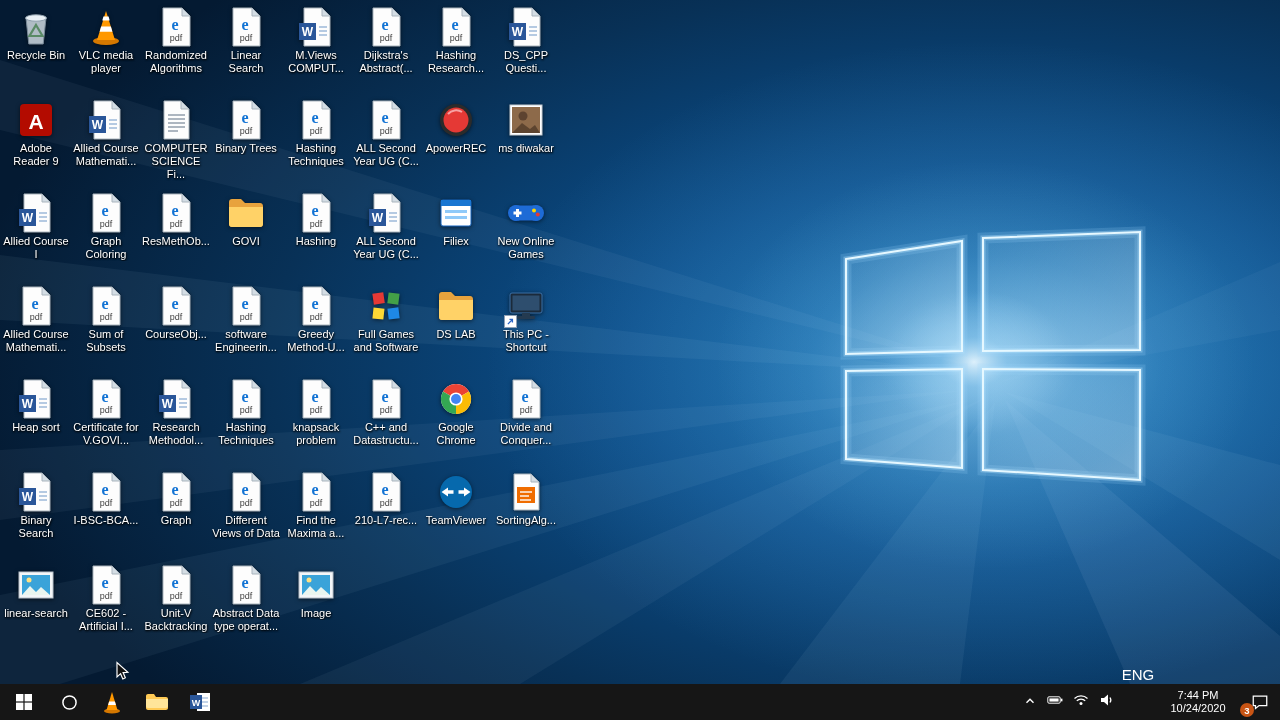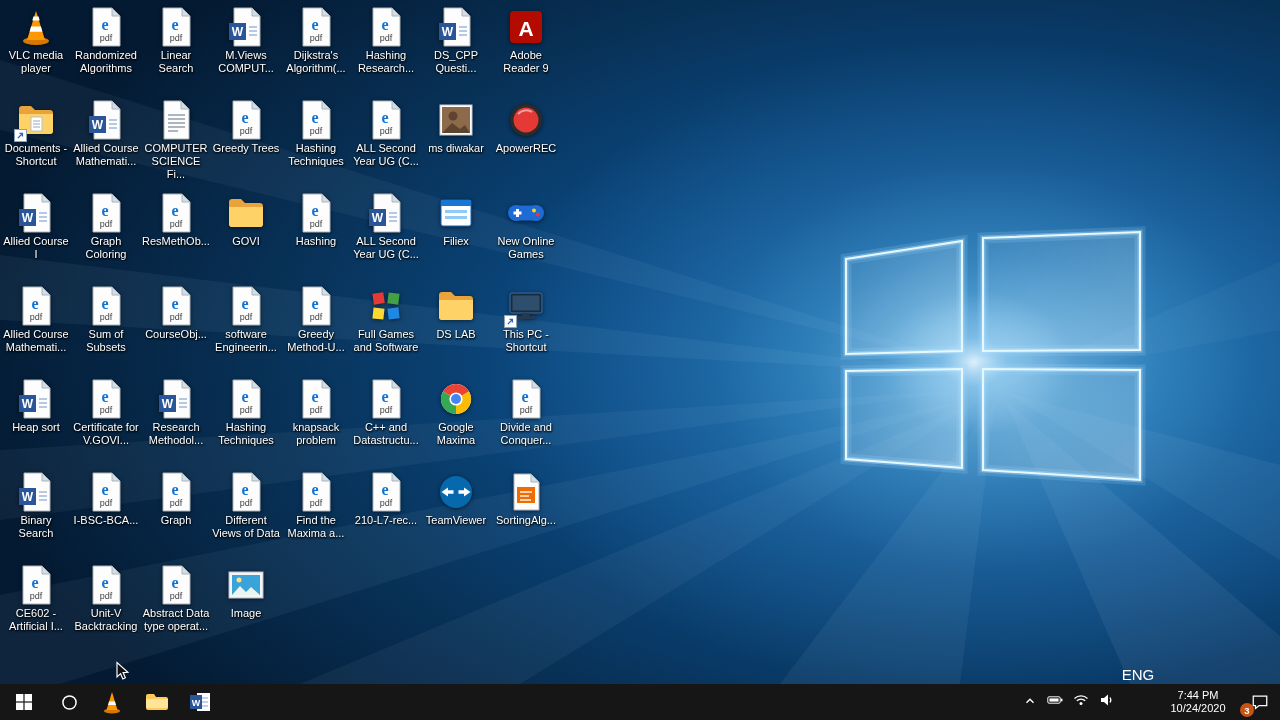--- a/index.html
+++ b/index.html
@@ -93,20 +93,30 @@
       <polygon points="983,238 1140,232 1140,350 983,351"></polygon>
       <polygon points="846,371 962,369 962,468 846,459"></polygon>
       <polygon points="983,369 1140,370 1140,480 983,470"></polygon>
     </g>
   </svg>
 
   <div class="icon-grid">
       <div class="dicon">
       <div class="dicon-img">
           <svg viewBox="0 0 40 40">
+            <path d="M10 11 L30 11 L27.2 37 L12.8 37 Z" fill="#cfdbe4" opacity="0.85" stroke="#8fa0ae"></path>
+            <ellipse cx="20" cy="11" rx="10.5" ry="3.2" fill="#e9f0f5" stroke="#8fa0ae"></ellipse>
+            <path d="M20 18 l6.5 11 h-13 z" fill="none" stroke="#5a8a66" stroke-width="2.2"></path>
+          </svg>
+        </div>
+      <div class="dicon-label">Recycle Bin</div>
+    </div>
+      <div class="dicon">
+      <div class="dicon-img">
+          <svg viewBox="0 0 40 40">
             <ellipse cx="20" cy="34" rx="13" ry="4" fill="#d57800"></ellipse>
             <path d="M20 4 L29 33 H11 Z" fill="#ff9800"></path>
             <path d="M15.1 19.5 h9.8 l1.5 5.2 H13.6 Z" fill="#fff"></path>
             <path d="M17.4 9.5 h5.2 l1.1 4 h-7.4 Z" fill="#fff"></path>
           </svg>
         </div>
       <div class="dicon-label">VLC media player</div>
     </div>
       <div class="dicon">
       <div class="dicon-img">
@@ -148,21 +158,21 @@
     </div>
       <div class="dicon">
       <div class="dicon-img">
           <svg viewBox="0 0 40 40">
             <path d="M7 1h19l8 8v30H7z" fill="#fdfdfd" stroke="#a9b4bd"></path>
             <path d="M26 1l8 8h-8z" fill="#d4dde4" stroke="#a9b4bd"></path>
             <text x="19" y="23" font-size="16" font-weight="bold" fill="#1273d4" text-anchor="middle" font-family="Liberation Serif, serif">e</text>
             <text x="20" y="34" font-size="9" fill="#444" text-anchor="middle" font-family="Liberation Sans, sans-serif">pdf</text>
           </svg>
         </div>
-      <div class="dicon-label">Dijkstra's Algorithm(...</div>
+      <div class="dicon-label">Dijkstra's Abstract(...</div>
     </div>
       <div class="dicon">
       <div class="dicon-img">
           <svg viewBox="0 0 40 40">
             <path d="M7 1h19l8 8v30H7z" fill="#fdfdfd" stroke="#a9b4bd"></path>
             <path d="M26 1l8 8h-8z" fill="#d4dde4" stroke="#a9b4bd"></path>
             <text x="19" y="23" font-size="16" font-weight="bold" fill="#1273d4" text-anchor="middle" font-family="Liberation Serif, serif">e</text>
             <text x="20" y="34" font-size="9" fill="#444" text-anchor="middle" font-family="Liberation Sans, sans-serif">pdf</text>
           </svg>
         </div>
@@ -185,40 +195,20 @@
       <div class="dicon-label">DS_CPP Questi...</div>
     </div>
       <div class="dicon">
       <div class="dicon-img">
           <svg viewBox="0 0 40 40">
             <rect x="4" y="4" width="32" height="32" rx="4" fill="#b30b00"></rect>
             <text x="20" y="29" font-size="21" font-weight="bold" fill="#fff" text-anchor="middle" font-family="Liberation Sans, sans-serif">A</text>
           </svg>
         </div>
       <div class="dicon-label">Adobe Reader 9</div>
-    </div>
-      <div class="dicon">
-      <div class="dicon-img">
-          <svg viewBox="0 0 40 40">
-            <path d="M3 9c0-1.7 1.3-3 3-3h9l4 4h15c1.7 0 3 1.3 3 3v18c0 1.7-1.3 3-3 3H6c-1.7 0-3-1.3-3-3z" fill="#e8a33d"></path>
-            <path d="M3 14h34v17c0 1.7-1.3 3-3 3H6c-1.7 0-3-1.3-3-3z" fill="#ffd267"></path>
-            <rect x="15" y="17" width="11" height="14" fill="#fff" stroke="#b7c1ca"></rect>
-            <g stroke="#9aa8b5" stroke-width="1">
-              <line x1="17" y1="21" x2="24" y2="21"></line>
-              <line x1="17" y1="24" x2="24" y2="24"></line>
-              <line x1="17" y1="27" x2="24" y2="27"></line>
-            </g>
-          </svg>
-          <span class="shortcut-badge">
-            <svg viewBox="0 0 12 12">
-              <path d="M2.5 9.5 L8.3 3.7 M4.6 3.3 h4 v4" stroke="#2a64c5" stroke-width="1.7" fill="none"></path>
-            </svg>
-          </span>
-        </div>
-      <div class="dicon-label">Documents - Shortcut</div>
     </div>
       <div class="dicon">
       <div class="dicon-img">
           <svg viewBox="0 0 40 40">
             <path d="M8 1h18l8 8v30H8z" fill="#fdfdfd" stroke="#a9b4bd"></path>
             <path d="M26 1l8 8h-8z" fill="#d4dde4" stroke="#a9b4bd"></path>
             <g stroke="#9db8d9" stroke-width="1.5">
               <line x1="23" y1="20" x2="31" y2="20"></line>
               <line x1="23" y1="24" x2="31" y2="24"></line>
               <line x1="23" y1="28" x2="31" y2="28"></line>
@@ -247,21 +237,21 @@
     </div>
       <div class="dicon">
       <div class="dicon-img">
           <svg viewBox="0 0 40 40">
             <path d="M7 1h19l8 8v30H7z" fill="#fdfdfd" stroke="#a9b4bd"></path>
             <path d="M26 1l8 8h-8z" fill="#d4dde4" stroke="#a9b4bd"></path>
             <text x="19" y="23" font-size="16" font-weight="bold" fill="#1273d4" text-anchor="middle" font-family="Liberation Serif, serif">e</text>
             <text x="20" y="34" font-size="9" fill="#444" text-anchor="middle" font-family="Liberation Sans, sans-serif">pdf</text>
           </svg>
         </div>
-      <div class="dicon-label">Greedy Trees</div>
+      <div class="dicon-label">Binary Trees</div>
     </div>
       <div class="dicon">
       <div class="dicon-img">
           <svg viewBox="0 0 40 40">
             <path d="M7 1h19l8 8v30H7z" fill="#fdfdfd" stroke="#a9b4bd"></path>
             <path d="M26 1l8 8h-8z" fill="#d4dde4" stroke="#a9b4bd"></path>
             <text x="19" y="23" font-size="16" font-weight="bold" fill="#1273d4" text-anchor="middle" font-family="Liberation Serif, serif">e</text>
             <text x="20" y="34" font-size="9" fill="#444" text-anchor="middle" font-family="Liberation Sans, sans-serif">pdf</text>
           </svg>
         </div>
@@ -270,41 +260,41 @@
       <div class="dicon">
       <div class="dicon-img">
           <svg viewBox="0 0 40 40">
             <path d="M7 1h19l8 8v30H7z" fill="#fdfdfd" stroke="#a9b4bd"></path>
             <path d="M26 1l8 8h-8z" fill="#d4dde4" stroke="#a9b4bd"></path>
             <text x="19" y="23" font-size="16" font-weight="bold" fill="#1273d4" text-anchor="middle" font-family="Liberation Serif, serif">e</text>
             <text x="20" y="34" font-size="9" fill="#444" text-anchor="middle" font-family="Liberation Sans, sans-serif">pdf</text>
           </svg>
         </div>
       <div class="dicon-label">ALL Second Year UG (C...</div>
+    </div>
+      <div class="dicon">
+      <div class="dicon-img">
+          <svg viewBox="0 0 40 40">
+            <circle cx="20" cy="20" r="16" fill="#2b2b2b"></circle>
+            <circle cx="20" cy="20" r="12.5" fill="#e53935"></circle>
+            <path d="M12 14 a11 11 0 0 1 14-2" stroke="#ffcdd2" stroke-width="2" fill="none" opacity="0.7"></path>
+          </svg>
+        </div>
+      <div class="dicon-label">ApowerREC</div>
     </div>
       <div class="dicon">
       <div class="dicon-img">
           <svg viewBox="0 0 40 40">
             <rect x="4" y="5" width="32" height="30" fill="#fff" stroke="#c6cdd4"></rect>
             <rect x="6" y="7" width="28" height="26" fill="#8d6a4a"></rect>
             <circle cx="17" cy="16" r="4.5" fill="#5d4330"></circle>
             <path d="M6 33 l10-10 8 6 5-4 5 8z" fill="#3e2c1e" opacity="0.6"></path>
           </svg>
         </div>
       <div class="dicon-label">ms diwakar</div>
-    </div>
-      <div class="dicon">
-      <div class="dicon-img">
-          <svg viewBox="0 0 40 40">
-            <circle cx="20" cy="20" r="16" fill="#2b2b2b"></circle>
-            <circle cx="20" cy="20" r="12.5" fill="#e53935"></circle>
-            <path d="M12 14 a11 11 0 0 1 14-2" stroke="#ffcdd2" stroke-width="2" fill="none" opacity="0.7"></path>
-          </svg>
-        </div>
-      <div class="dicon-label">ApowerREC</div>
     </div>
       <div class="dicon">
       <div class="dicon-img">
           <svg viewBox="0 0 40 40">
             <path d="M8 1h18l8 8v30H8z" fill="#fdfdfd" stroke="#a9b4bd"></path>
             <path d="M26 1l8 8h-8z" fill="#d4dde4" stroke="#a9b4bd"></path>
             <g stroke="#9db8d9" stroke-width="1.5">
               <line x1="23" y1="20" x2="31" y2="20"></line>
               <line x1="23" y1="24" x2="31" y2="24"></line>
               <line x1="23" y1="28" x2="31" y2="28"></line>
@@ -569,21 +559,21 @@
       <div class="dicon-img">
           <svg viewBox="0 0 40 40">
             <circle cx="20" cy="20" r="15" fill="#fff"></circle>
             <path d="M20 20 L7 12.5 A15 15 0 0 1 33 12.5 Z" fill="#ea4335"></path>
             <path d="M20 20 L33 12.5 A15 15 0 0 1 20 35 Z" fill="#fbbc05"></path>
             <path d="M20 20 L20 35 A15 15 0 0 1 7 12.5 Z" fill="#34a853"></path>
             <circle cx="20" cy="20" r="6.6" fill="#fff"></circle>
             <circle cx="20" cy="20" r="5" fill="#4285f4"></circle>
           </svg>
         </div>
-      <div class="dicon-label">Google Maxima</div>
+      <div class="dicon-label">Google Chrome</div>
     </div>
       <div class="dicon">
       <div class="dicon-img">
           <svg viewBox="0 0 40 40">
             <path d="M7 1h19l8 8v30H7z" fill="#fdfdfd" stroke="#a9b4bd"></path>
             <path d="M26 1l8 8h-8z" fill="#d4dde4" stroke="#a9b4bd"></path>
             <text x="19" y="23" font-size="16" font-weight="bold" fill="#1273d4" text-anchor="middle" font-family="Liberation Serif, serif">e</text>
             <text x="20" y="34" font-size="9" fill="#444" text-anchor="middle" font-family="Liberation Sans, sans-serif">pdf</text>
           </svg>
         </div>
@@ -677,20 +667,31 @@
             <path d="M25 2l8 8h-8z" fill="#d4dde4" stroke="#a9b4bd"></path>
             <rect x="11" y="15" width="18" height="16" fill="#ef6c00"></rect>
             <g stroke="#fff" stroke-width="1.4">
               <line x1="14" y1="20" x2="26" y2="20"></line>
               <line x1="14" y1="24" x2="23" y2="24"></line>
               <line x1="14" y1="28" x2="25" y2="28"></line>
             </g>
           </svg>
         </div>
       <div class="dicon-label">SortingAlg...</div>
+    </div>
+      <div class="dicon">
+      <div class="dicon-img">
+          <svg viewBox="0 0 40 40">
+            <rect x="3" y="7" width="34" height="26" fill="#f4f6f8" stroke="#b9c2cb"></rect>
+            <rect x="6" y="10" width="28" height="20" fill="#3aa3d9"></rect>
+            <path d="M6 30 l8-9 6 6 5-5 9 8z" fill="#eaf5ef"></path>
+            <circle cx="13" cy="15" r="2.5" fill="#ffe082"></circle>
+          </svg>
+        </div>
+      <div class="dicon-label">linear-search</div>
     </div>
       <div class="dicon">
       <div class="dicon-img">
           <svg viewBox="0 0 40 40">
             <path d="M7 1h19l8 8v30H7z" fill="#fdfdfd" stroke="#a9b4bd"></path>
             <path d="M26 1l8 8h-8z" fill="#d4dde4" stroke="#a9b4bd"></path>
             <text x="19" y="23" font-size="16" font-weight="bold" fill="#1273d4" text-anchor="middle" font-family="Liberation Serif, serif">e</text>
             <text x="20" y="34" font-size="9" fill="#444" text-anchor="middle" font-family="Liberation Sans, sans-serif">pdf</text>
           </svg>
         </div>

